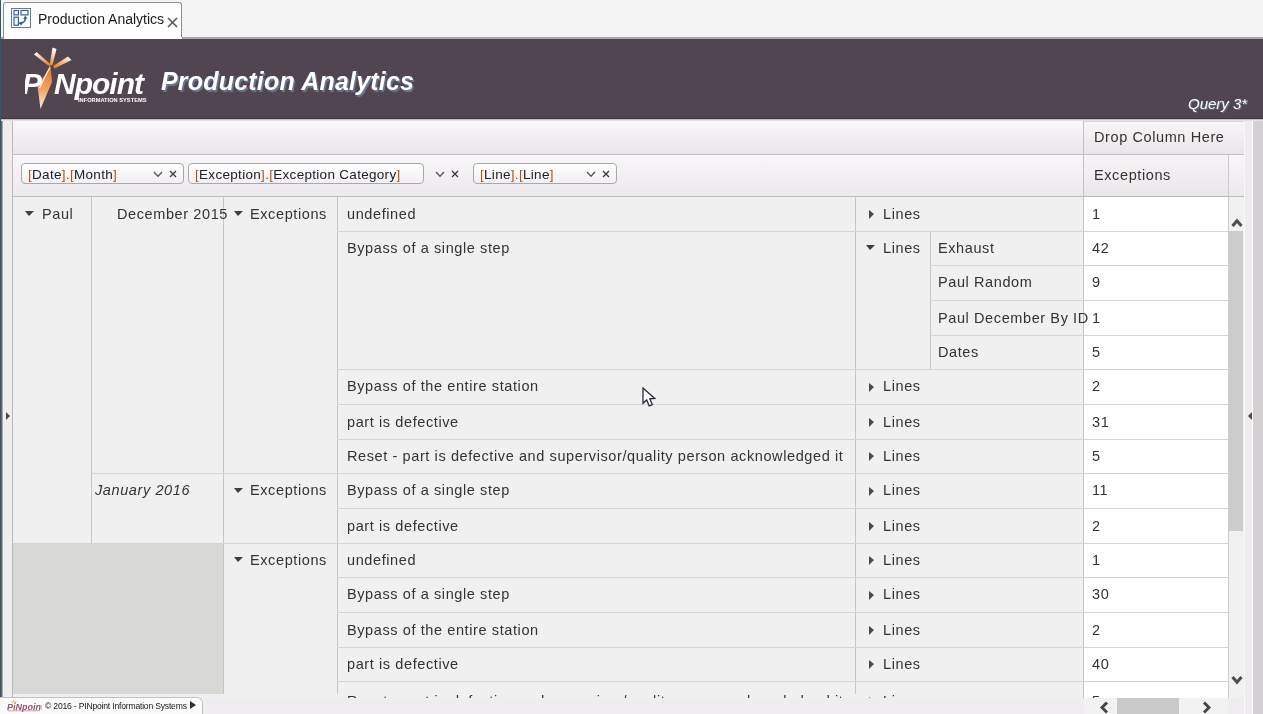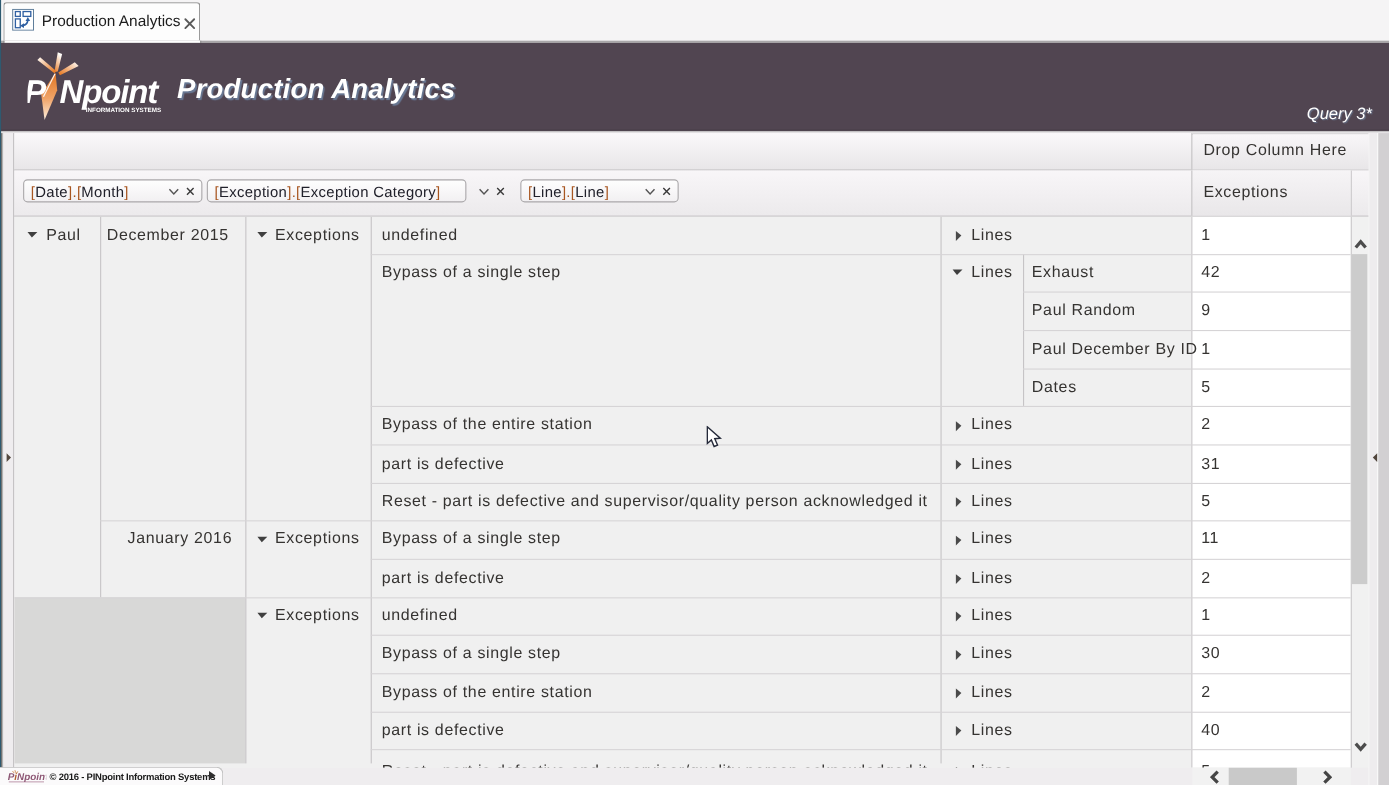--- a/index.html
+++ b/index.html
@@ -129,21 +129,21 @@
     <div class="a" style="left:324px;top:242px;width:891px;height:1px;background:#d6d4d6"></div>
     <div class="a" style="left:78px;top:276px;width:1137px;height:1px;background:#d6d4d6"></div>
     <div class="a" style="left:324px;top:311px;width:891px;height:1px;background:#d6d4d6"></div>
     <div class="a" style="left:0px;top:346px;width:1215px;height:1px;background:#d6d4d6"></div>
     <div class="a" style="left:324px;top:380px;width:891px;height:1px;background:#d6d4d6"></div>
     <div class="a" style="left:324px;top:415px;width:891px;height:1px;background:#d6d4d6"></div>
     <div class="a" style="left:324px;top:450px;width:891px;height:1px;background:#d6d4d6"></div>
     <div class="a" style="left:324px;top:484px;width:891px;height:1px;background:#d6d4d6"></div>
     <div class="a" style="left:12px;top:13.5px;width:0;height:0;border-left:4px solid transparent;border-right:5px solid transparent;border-top:5px solid #3f3f3f"></div>
     <div class="a txt ct" style="left:29px;top:6px;height:22px;line-height:22px;">Paul</div>
-    <div class="a txt ct" style="left:84px;top:6px;height:22px;line-height:22px;">December 2015</div>
+    <div class="a txt ct" style="left:104px;top:6px;height:22px;line-height:22px;">December 2015</div>
     <div class="a" style="left:221px;top:13.5px;width:0;height:0;border-left:4px solid transparent;border-right:5px solid transparent;border-top:5px solid #3f3f3f"></div>
     <div class="a txt ct" style="left:237px;top:6px;height:22px;line-height:22px;">Exceptions</div>
     <div class="a txt ct" style="left:334px;top:6px;height:22px;line-height:22px;">undefined</div>
     <div class="a" style="left:856px;top:12.5px;width:0;height:0;border-top:4px solid transparent;border-bottom:5px solid transparent;border-left:5px solid #4a4a4a"></div>
     <div class="a txt ct" style="left:870px;top:6px;height:22px;line-height:22px;">Lines</div>
     <div class="a txt ct" style="left:1079px;top:6px;height:22px;line-height:22px;">1</div>
     <div class="a txt ct" style="left:334px;top:40px;height:22px;line-height:22px;">Bypass of a single step</div>
     <div class="a" style="left:853px;top:48.0px;width:0;height:0;border-left:4px solid transparent;border-right:5px solid transparent;border-top:5px solid #3f3f3f"></div>
     <div class="a txt ct" style="left:870px;top:40px;height:22px;line-height:22px;">Lines</div>
     <div class="a txt ct" style="left:925px;top:40px;height:22px;line-height:22px;">Exhaust</div>
@@ -159,21 +159,21 @@
     <div class="a txt ct" style="left:870px;top:178px;height:22px;line-height:22px;">Lines</div>
     <div class="a txt ct" style="left:1079px;top:178px;height:22px;line-height:22px;">2</div>
     <div class="a txt ct" style="left:334px;top:214px;height:22px;line-height:22px;">part is defective</div>
     <div class="a" style="left:856px;top:220.5px;width:0;height:0;border-top:4px solid transparent;border-bottom:5px solid transparent;border-left:5px solid #4a4a4a"></div>
     <div class="a txt ct" style="left:870px;top:214px;height:22px;line-height:22px;">Lines</div>
     <div class="a txt ct" style="left:1079px;top:214px;height:22px;line-height:22px;">31</div>
     <div class="a txt ct" style="left:334px;top:248px;height:22px;line-height:22px;">Reset - part is defective and supervisor/quality person acknowledged it</div>
     <div class="a" style="left:856px;top:255.0px;width:0;height:0;border-top:4px solid transparent;border-bottom:5px solid transparent;border-left:5px solid #4a4a4a"></div>
     <div class="a txt ct" style="left:870px;top:248px;height:22px;line-height:22px;">Lines</div>
     <div class="a txt ct" style="left:1079px;top:248px;height:22px;line-height:22px;">5</div>
-    <div class="a txt ct" style="left:103px;top:282px;height:22px;line-height:22px;">January 2016</div>
+    <div class="a txt ct" style="left:82px;top:282px;height:22px;line-height:22px;font-style:italic;">January 2016</div>
     <div class="a" style="left:221px;top:290.5px;width:0;height:0;border-left:4px solid transparent;border-right:5px solid transparent;border-top:5px solid #3f3f3f"></div>
     <div class="a txt ct" style="left:237px;top:282px;height:22px;line-height:22px;">Exceptions</div>
     <div class="a txt ct" style="left:334px;top:282px;height:22px;line-height:22px;">Bypass of a single step</div>
     <div class="a" style="left:856px;top:289.5px;width:0;height:0;border-top:4px solid transparent;border-bottom:5px solid transparent;border-left:5px solid #4a4a4a"></div>
     <div class="a txt ct" style="left:870px;top:282px;height:22px;line-height:22px;">Lines</div>
     <div class="a txt ct" style="left:1079px;top:282px;height:22px;line-height:22px;">11</div>
     <div class="a txt ct" style="left:334px;top:318px;height:22px;line-height:22px;">part is defective</div>
     <div class="a" style="left:856px;top:324.5px;width:0;height:0;border-top:4px solid transparent;border-bottom:5px solid transparent;border-left:5px solid #4a4a4a"></div>
     <div class="a txt ct" style="left:870px;top:318px;height:22px;line-height:22px;">Lines</div>
     <div class="a txt ct" style="left:1079px;top:318px;height:22px;line-height:22px;">2</div>
@@ -217,16 +217,16 @@
     </svg></div>
 <div class="a" style="left:1202px;top:700px;width:9px;height:13px"><svg width="9" height="13" viewBox="0 0 9 13">
       <path d="M2,1.5 L7,6.5 L2,11.5" fill="none" stroke="#454545" stroke-width="3"></path>
     </svg></div>
 <div class="a" style="left:0;top:697px;width:203px;height:17px;background:#fbfafb;border-top:1px solid #c2c2c2;border-right:1px solid #c2c2c2;border-radius:0 6px 0 0;box-sizing:border-box"></div>
 <div class="a" style="left:6px;top:698px;width:36px;height:15px"><svg width="36" height="15" viewBox="0 0 36 15">
 <path d="M7.6,2.2 L8.2,4.4 M5.4,3.0 L7.0,4.8 M10.2,3.2 L9.2,5.0" stroke="#c87830" stroke-width="0.7"></path>
 <text x="1" y="11.5" font-family="Liberation Sans,sans-serif" font-size="9" font-weight="bold" font-style="italic" fill="#8d5674">P<tspan fill="#b06030">i</tspan>Npoint</text>
 <path d="M2,12.8 L34,12.8" stroke="#9d6684" stroke-width="0.6"></path>
 </svg></div>
-<div class="a txt" style="left:45px;top:700px;height:13px;line-height:13px;font-size:8.6px;color:#1a1a1a;font-weight:bold;letter-spacing:-0.2px">© 2016 - PINpoint Information Systems</div>
+<div class="a txt" style="left:45px;top:700px;height:13px;line-height:13px;font-size:8.6px;color:#1a1a1a;font-weight:normal;letter-spacing:-0.2px">© 2016 - PINpoint Information Systems</div>
 <div class="a" style="left:190px;top:701px;width:0;height:0;border-top:4.5px solid transparent;border-bottom:4.5px solid transparent;border-left:6.5px solid #2e2e2e"></div>
 <div class="a" style="left:642px;top:387px;width:15px;height:22px;z-index:50"><svg width="15" height="22" viewBox="0 0 15 22">
 <path d="M1,1 L1,16.2 L4.7,12.9 L7.2,18.9 L10.3,17.6 L7.8,11.8 L12.8,11.4 Z" fill="#ffffff" stroke="#252a3a" stroke-width="1.3" stroke-linejoin="miter"></path>
 </svg></div>
 </body></html>

